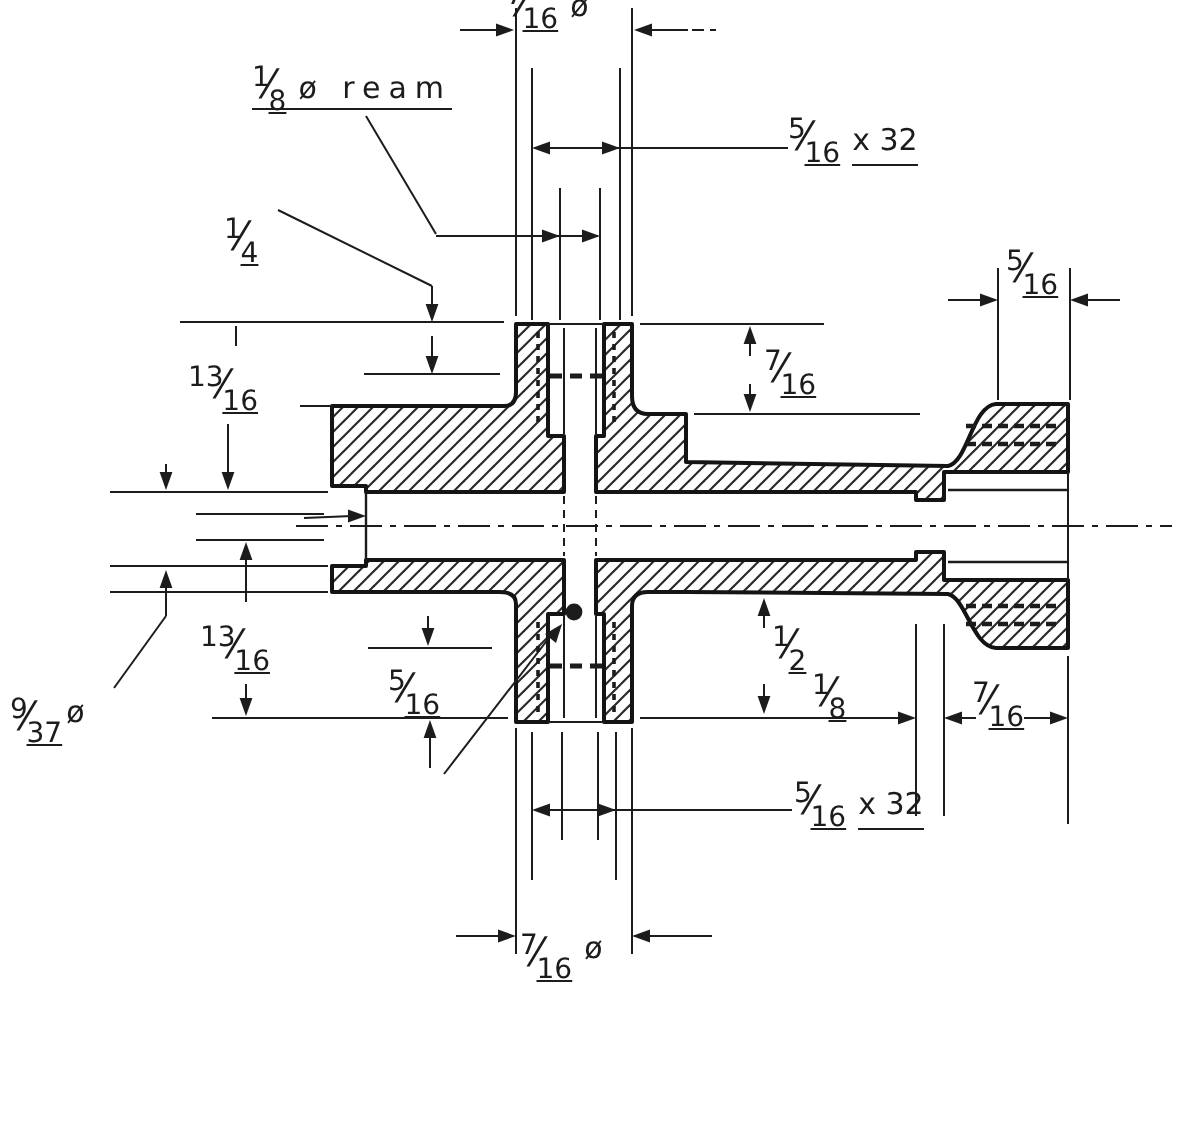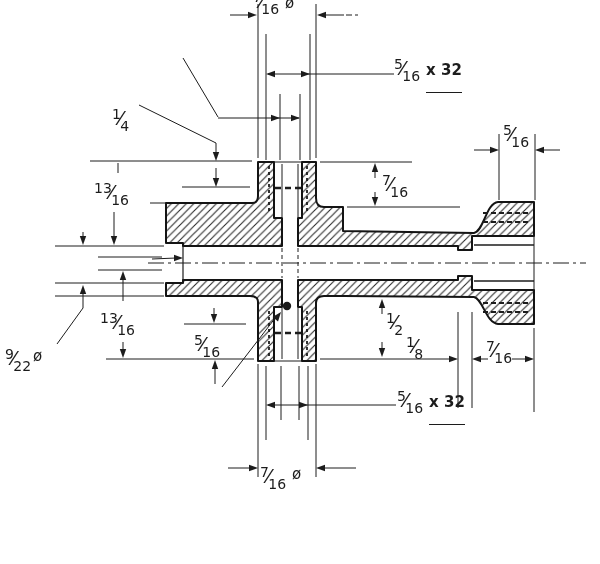--- a/index.html
+++ b/index.html
@@ -3,24 +3,24 @@
 <meta charset="utf-8">
 <style>
   html,body{margin:0;padding:0;background:#fff;}
   .canvas{
     position:relative;width:600px;height:564px;background:#fff;overflow:hidden;
     font-family:"DejaVu Sans",sans-serif;color:#1c1c1c;
   }
   .canvas svg{position:absolute;left:0;top:0;}
   .dim{position:absolute;white-space:nowrap;font-size:15px;line-height:1;color:#1c1c1c;}
   .fn{font-size:14px;position:relative;top:-6px;}
-  .fd{font-size:14px;position:relative;top:6px;}
+  .fd{font-size:14px;position:relative;top:6px;text-decoration:underline;}
   .fsl{font-size:20px;position:relative;top:0;margin:0 -2px;}
   .sx{margin-left:6px;font-size:15px;}
-  .u{border-bottom:1.6px solid #1c1c1c;padding-bottom:13px;font-weight:bold;}
+  .u{border-bottom:1.6px solid #1c1c1c;padding-bottom:3px;}
   .ream{border-bottom:1.6px solid #1c1c1c;padding-bottom:2px;}
   .ream .sx{letter-spacing:4px;}
 </style>
 </head>
 <body>
 
 <div class="canvas">
 
 <svg width="600" height="564" viewBox="0 0 600 564">
   <defs>
@@ -189,28 +189,29 @@
     <path d="M281,312 L278,321.5 L272.5,317 Z"></path>
   </g>
 
   <circle cx="287" cy="306" r="4.2" fill="#1c1c1c"></circle>
 </svg>
 
 <span class="dim" style="left:253px;top:-9px"><span class="fn">7</span><span class="fsl">⁄</span><span class="fd">16</span><span class="sx">ø</span></span>
 
 <span class="dim" style="left:394px;top:58px"><span class="fn">5</span><span class="fsl">⁄</span><span class="fd">16</span><span class="sx u">x 32</span></span>
 
+<span class="dim ream" style="left:126px;top:32px"><span class="fn">1</span><span class="fsl">⁄</span><span class="fd">8</span><span class="sx">ø ream</span></span>
 
 <span class="dim" style="left:112px;top:108px"><span class="fn">1</span><span class="fsl">⁄</span><span class="fd">4</span></span>
 
 <span class="dim" style="left:94px;top:182px"><span class="fn">13</span><span class="fsl">⁄</span><span class="fd">16</span></span>
 
 <span class="dim" style="left:100px;top:312px"><span class="fn">13</span><span class="fsl">⁄</span><span class="fd">16</span></span>
 
-<span class="dim" style="left:5px;top:348px"><span class="fn">9</span><span class="fsl">⁄</span><span class="fd">22</span><span class="sx" style="position:relative;top:-4px;margin-left:2px">ø</span></span>
+<span class="dim" style="left:5px;top:348px"><span class="fn">9</span><span class="fsl">⁄</span><span class="fd">37</span><span class="sx" style="position:relative;top:-4px;margin-left:2px">ø</span></span>
 
 <span class="dim" style="left:194px;top:334px"><span class="fn">5</span><span class="fsl">⁄</span><span class="fd">16</span></span>
 
 <span class="dim" style="left:386px;top:312px"><span class="fn">1</span><span class="fsl">⁄</span><span class="fd">2</span></span>
 
 <span class="dim" style="left:406px;top:336px"><span class="fn">1</span><span class="fsl">⁄</span><span class="fd">8</span></span>
 
 <span class="dim" style="left:486px;top:340px"><span class="fn">7</span><span class="fsl">⁄</span><span class="fd">16</span></span>
 
 <span class="dim" style="left:382px;top:174px"><span class="fn">7</span><span class="fsl">⁄</span><span class="fd">16</span></span>

